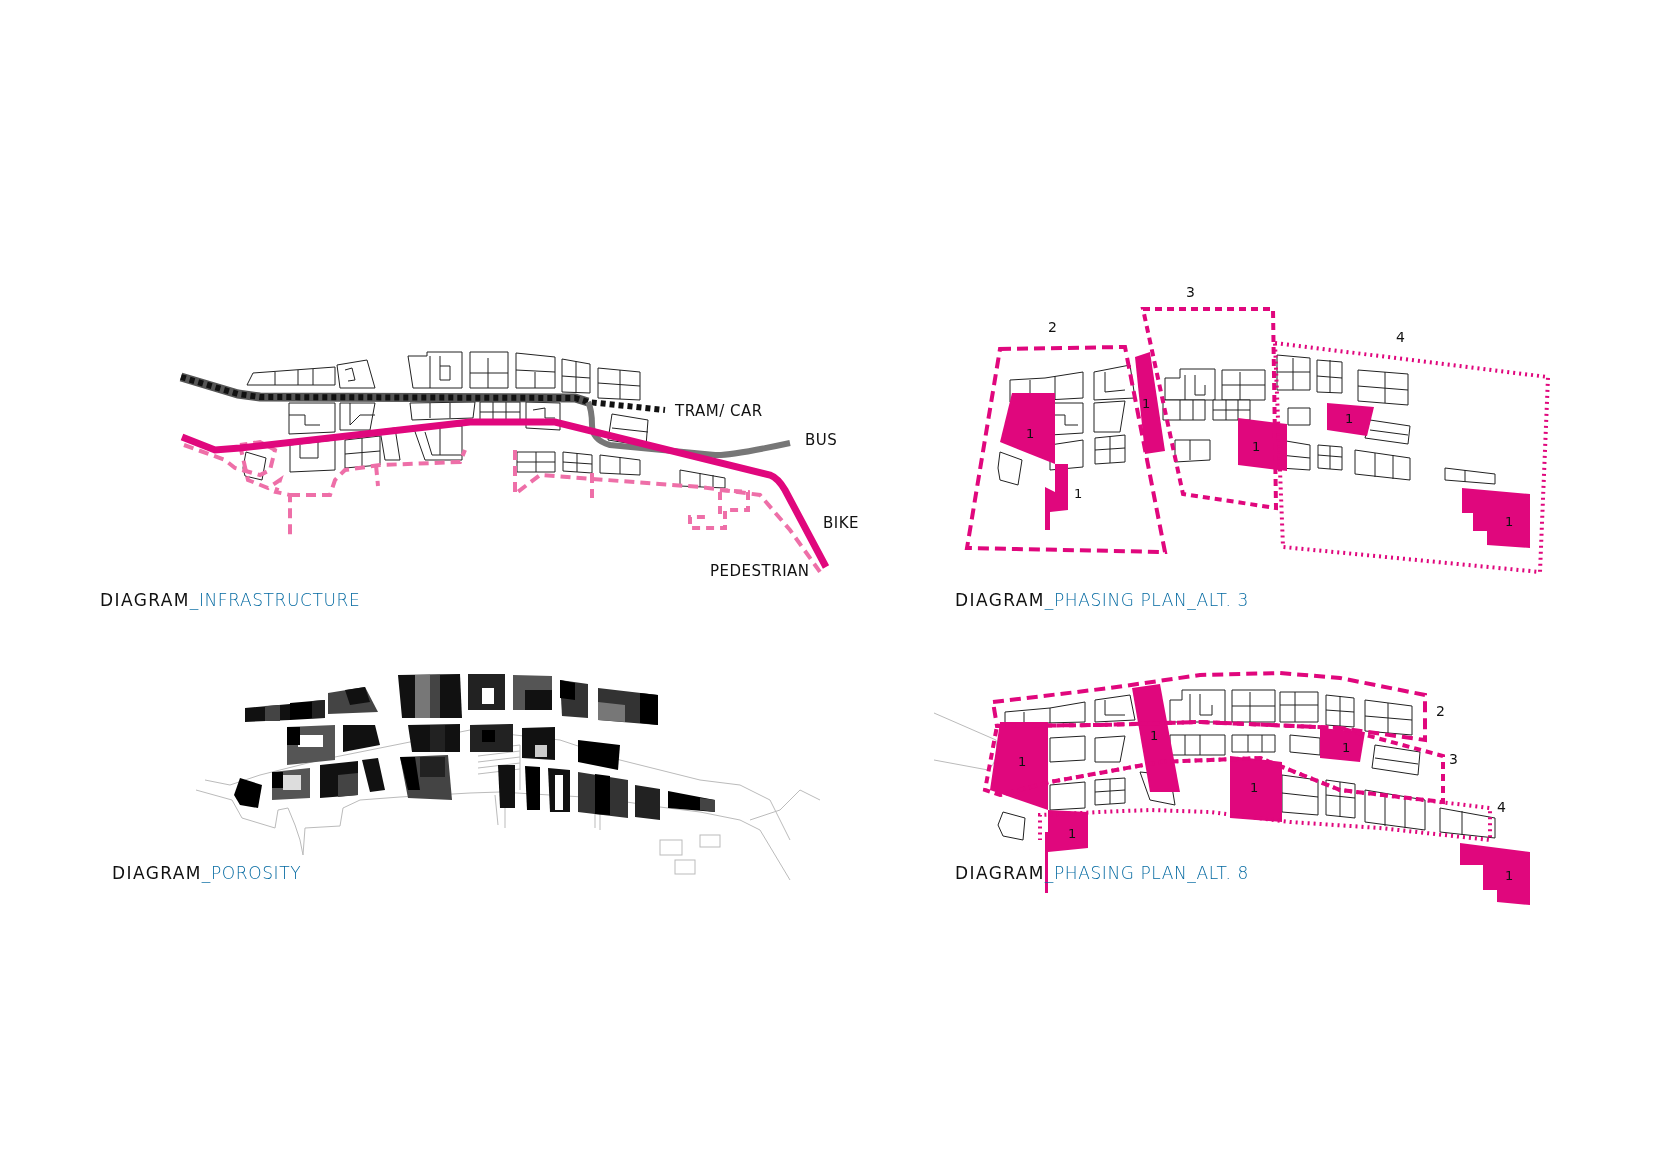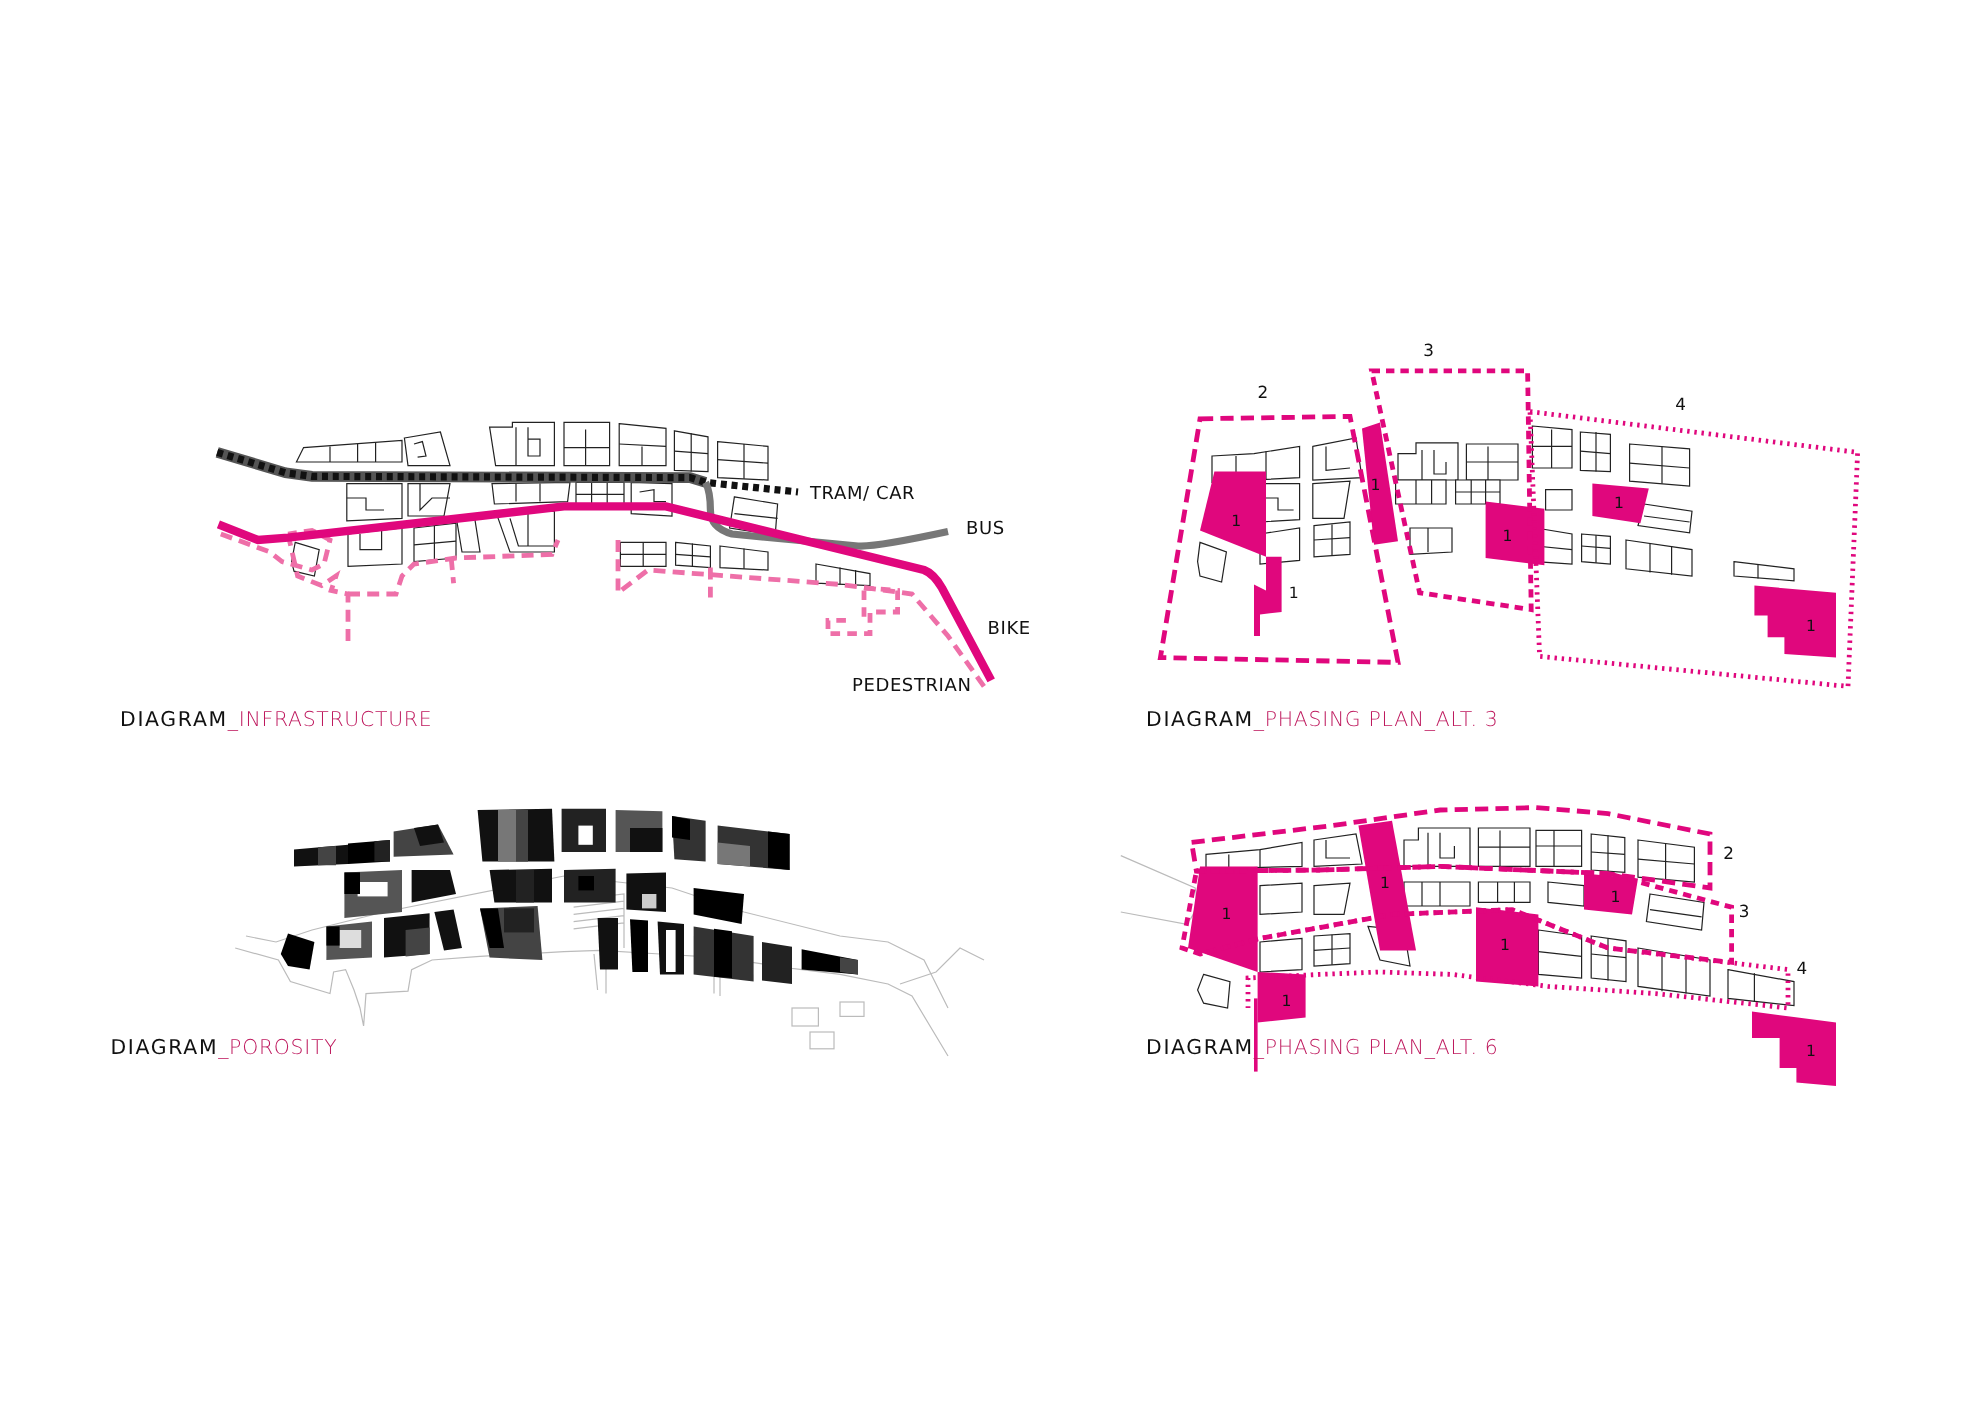--- a/index.html
+++ b/index.html
@@ -1,21 +1,21 @@
 <!DOCTYPE html>
 <html><head>
 <meta charset="utf-8">
 <style>
   html, body { margin: 0; padding: 0; background: #ffffff; }
   body { width: 1654px; height: 1169px; position: relative; overflow: hidden;
          font-family: "DejaVu Sans", "Liberation Sans", sans-serif; }
   svg.canvas { position: absolute; left: 0; top: 0; }
   .caption { position: absolute; font-size: 17px; letter-spacing: 0.6px; color: #111; white-space: nowrap; }
   .caption b { font-weight: 400; letter-spacing: 1.4px; }
-  .caption span.sub { font-weight: 300; color: #be185d; }
+  .caption span.sub { font-weight: 300; color: #0369a1; }
   .lbl { font-family: "DejaVu Sans", "Liberation Sans", sans-serif; font-size: 15px; fill: #111; letter-spacing: 0.5px; }
   .num { font-family: "DejaVu Sans", "Liberation Sans", sans-serif; font-size: 13px; fill: #111; }
   .numL { font-family: "DejaVu Sans", "Liberation Sans", sans-serif; font-size: 14px; fill: #111; }
   .blk { fill: #fff; stroke: #222; stroke-width: 1; }
   .ln { fill: none; stroke: #222; stroke-width: 1; }
   .thin { fill: none; stroke: #bbb; stroke-width: 1; }
 </style>
 </head>
 <body>
 
@@ -330,18 +330,18 @@
     <text class="numL" x="1497" y="812">4</text>
   </g>
 </svg>
 
 <div class="caption" style="left:100px; top:590px;">
   <b>DIAGRAM</b><span class="sub">_INFRASTRUCTURE</span>
 </div>
 <div class="caption" style="left:955px; top:590px;">
   <b>DIAGRAM</b><span class="sub">_PHASING PLAN_ALT. 3</span>
 </div>
-<div class="caption" style="left:92px; top:863px;text-align:center;">
+<div class="caption" style="left:112px; top:863px;text-align:center;">
   <b>DIAGRAM</b><span class="sub">_POROSITY</span>
 </div>
 <div class="caption" style="left:955px; top:863px;">
-  <b>DIAGRAM</b><span class="sub">_PHASING PLAN_ALT. 6</span>
+  <b>DIAGRAM</b><span class="sub">_PHASING PLAN_ALT. 8</span>
 </div>
 
 </body></html>

